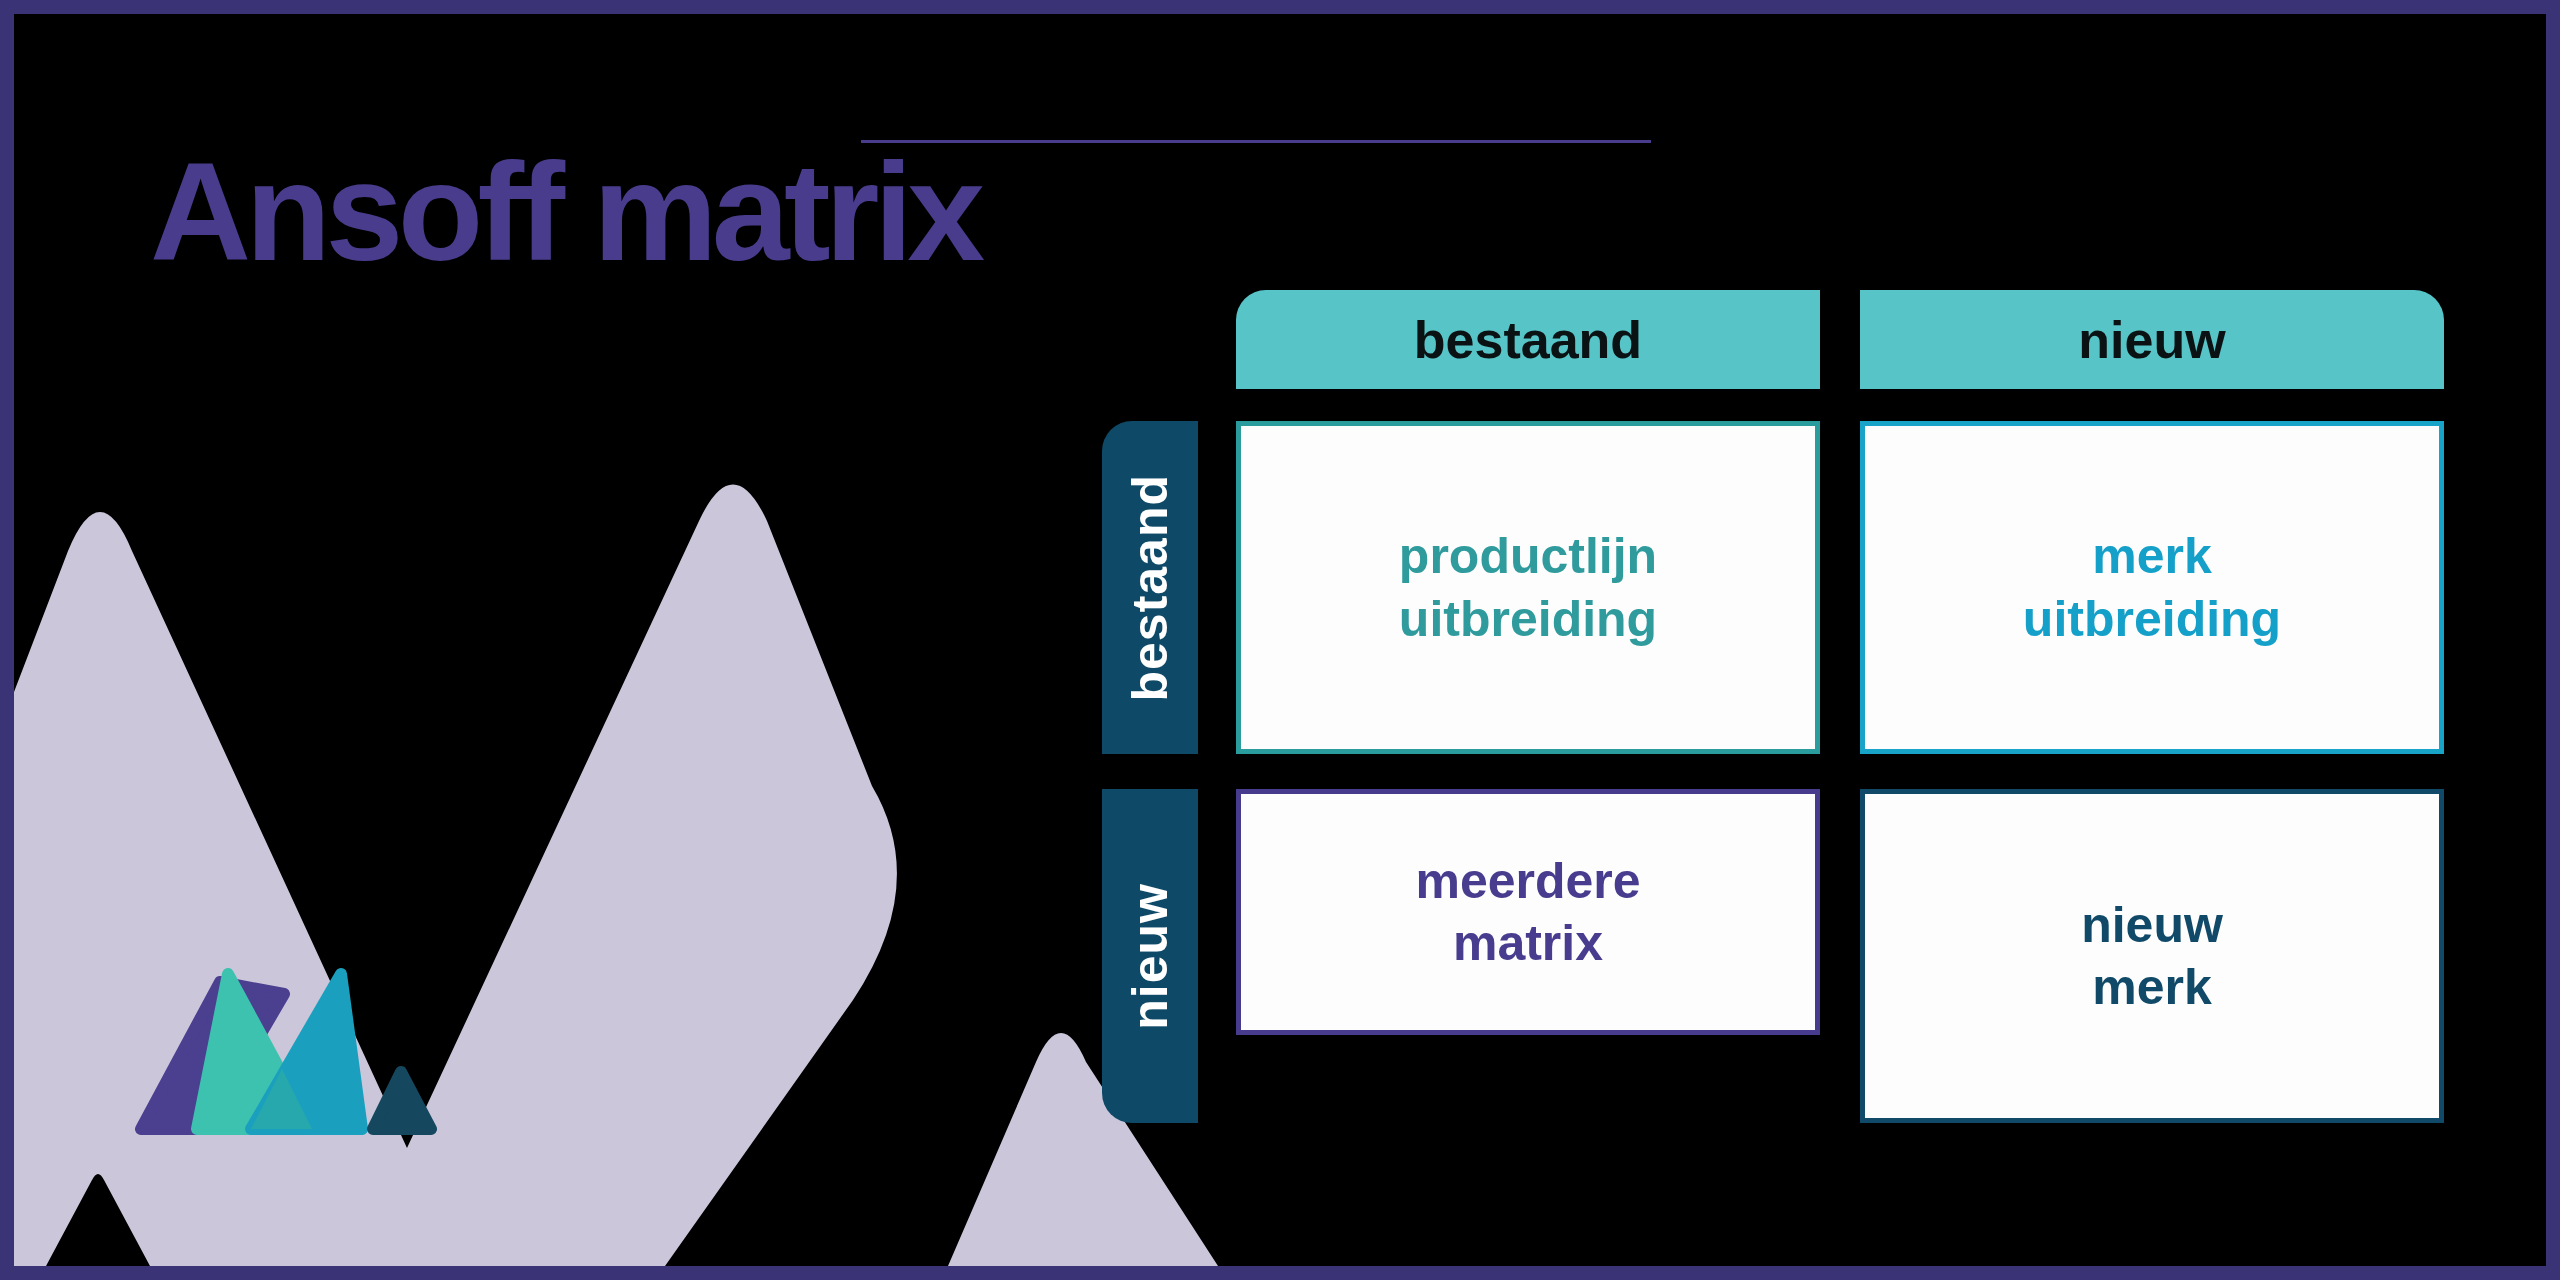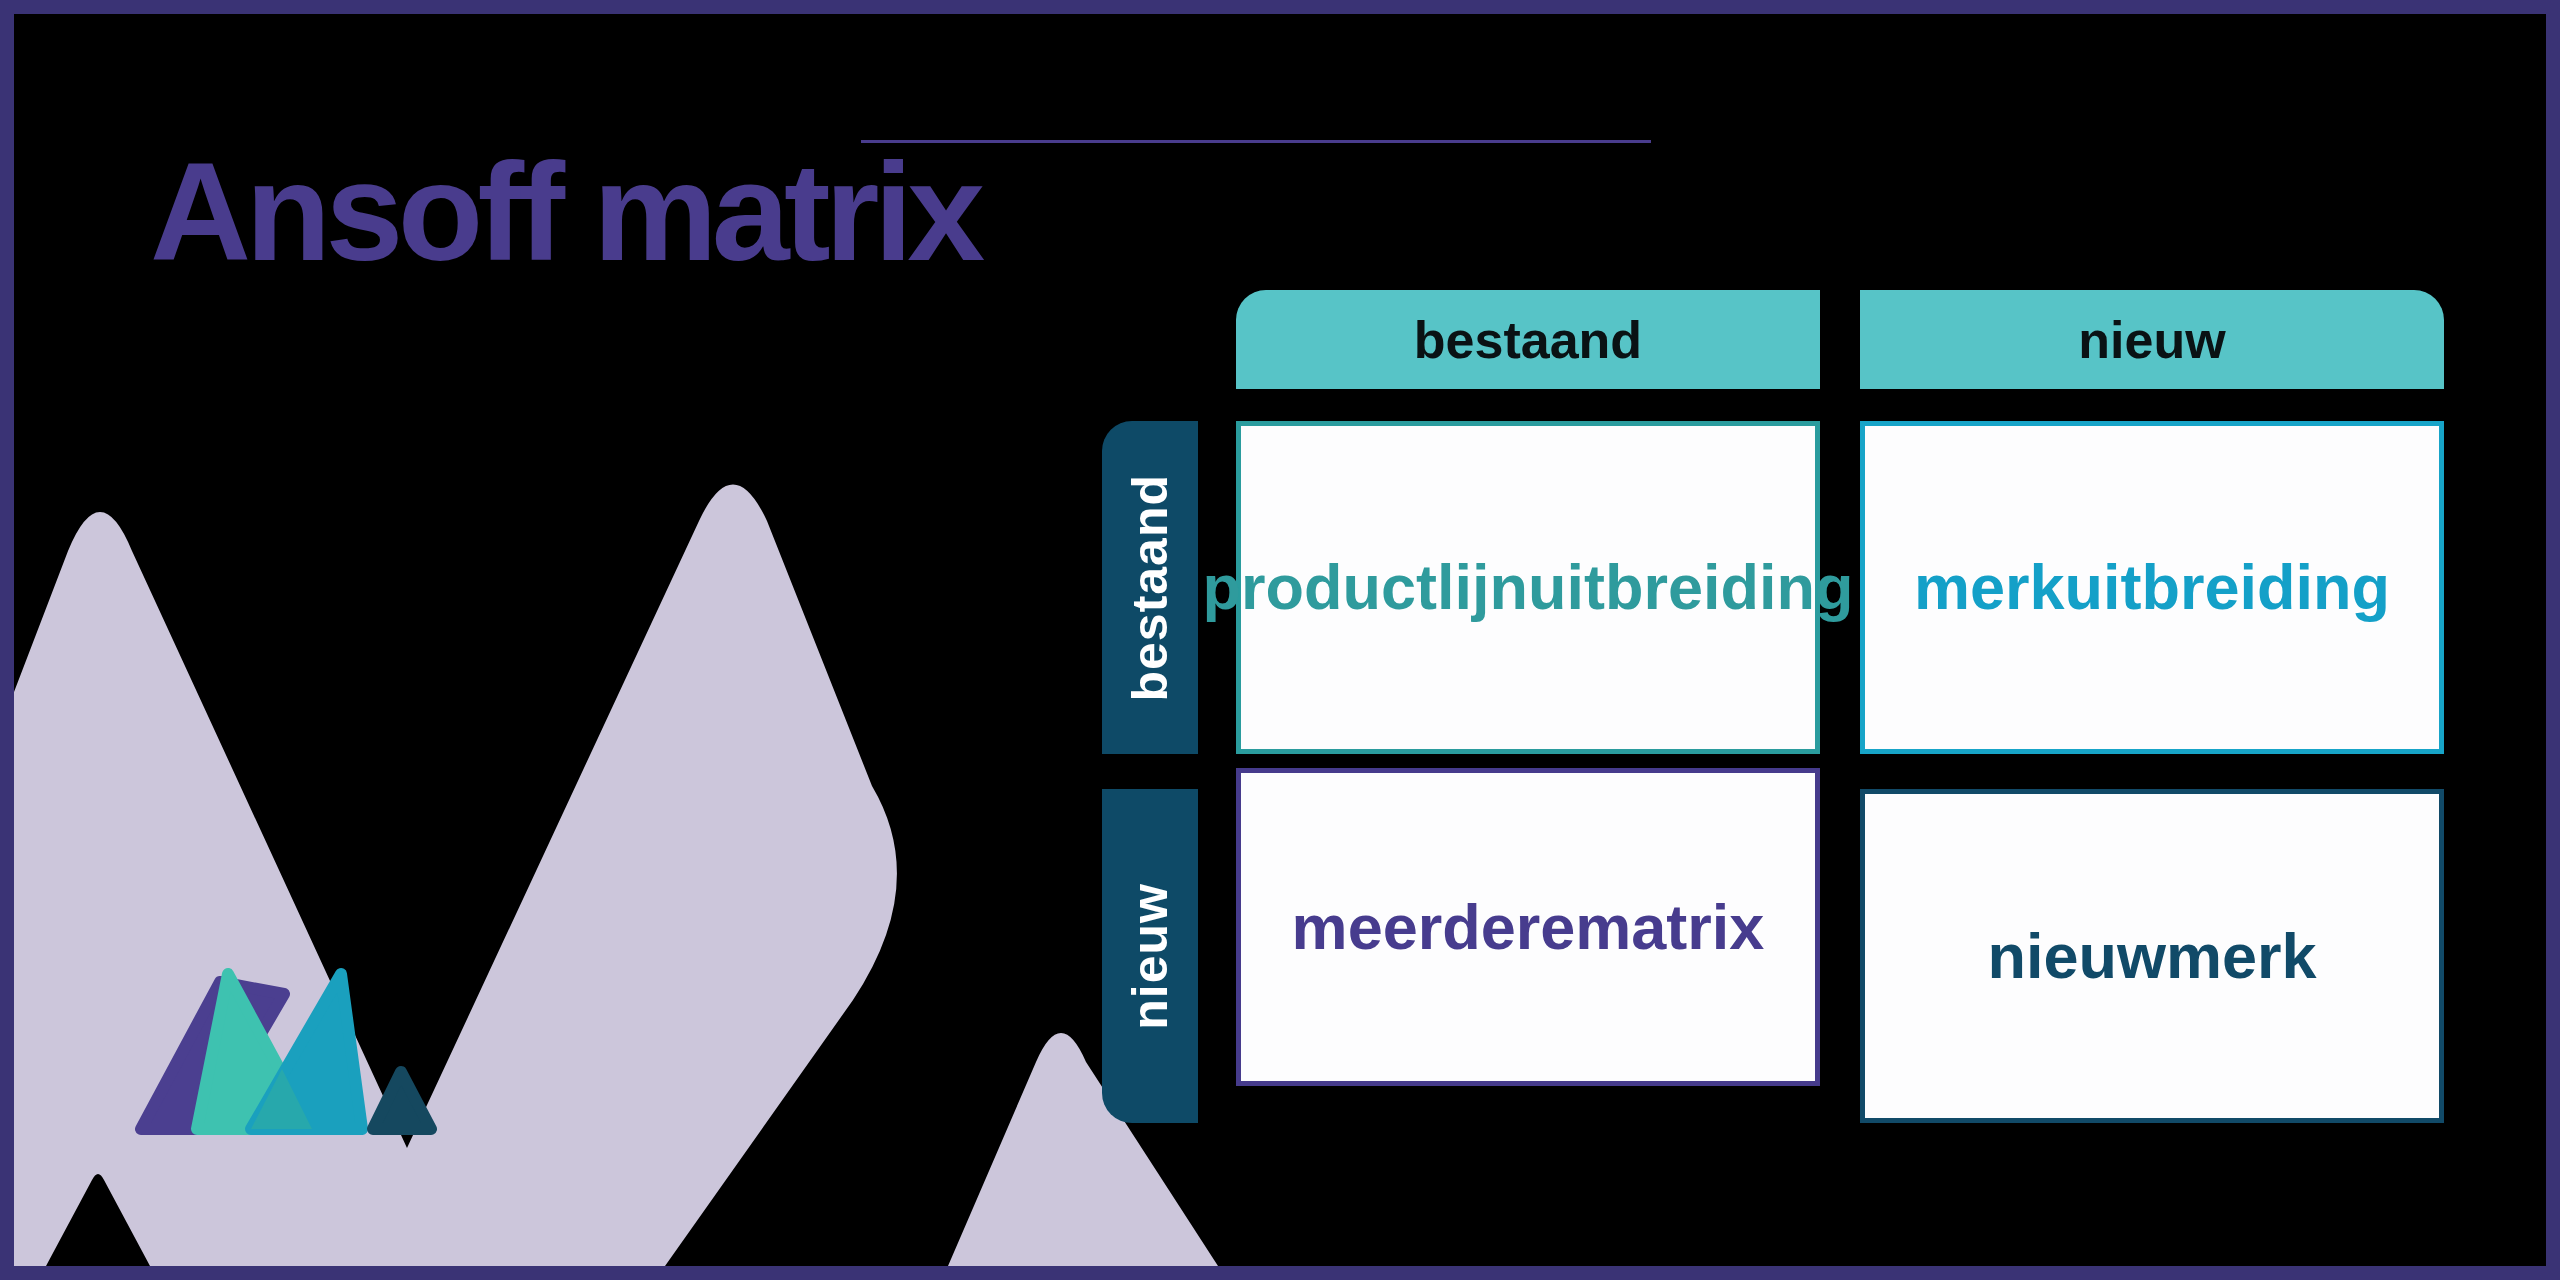--- a/index.html
+++ b/index.html
@@ -62,30 +62,30 @@
     transform: rotate(180deg);
     font-size: 50px; font-weight: bold;
     letter-spacing: 0.02em;
   }
   .cell {
     position: absolute;
     width: 584px;
     background: #FDFDFE;
     border: 5px solid;
     box-sizing: border-box;
-    display: flex; flex-direction: row;
+    display: flex; flex-direction: column;
     align-items: center; justify-content: center;
-    font-size: 63px; font-weight: bold;
+    font-size: 50px; font-weight: bold;
     line-height: 1.25;
     text-align: center;
     z-index: 4;
   }
   .cell-1 { left: 1236px; top: 421px; height: 333px; }
   .cell-2 { left: 1860px; top: 421px; height: 333px; }
-  .cell-3 { left: 1236px; top: 768px; height: 318px; }
+  .cell-3 { left: 1236px; top: 789px; height: 246px; }
   .cell-4 { left: 1860px; top: 789px; height: 334px; }
 </style>
 </head>
 <body>
 
 <div class="canvas">
 
   <svg class="bg" viewBox="0 0 2560 1280" aria-hidden="true">
     <path d="M 14 1266
              L 14 692

